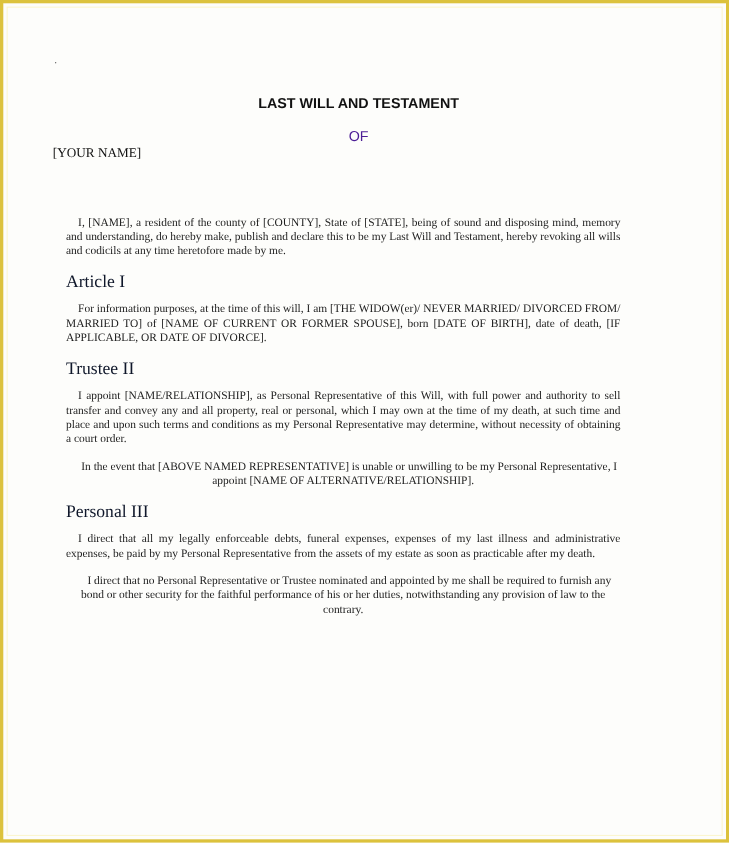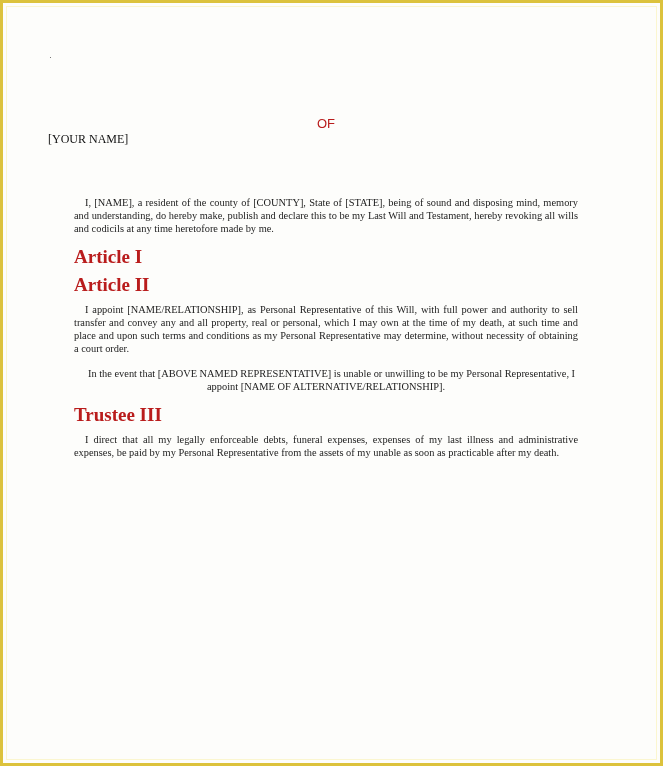--- a/index.html
+++ b/index.html
@@ -55,60 +55,60 @@
       letter-spacing: 0px;
       color: #111;
     }
     .of {
       position: absolute;
       left: 0; width: 652px;
       top: 116px;
       text-align: center;
       font-family: "Liberation Sans", "DejaVu Sans", sans-serif;
       font-size: 13px;
-      color: #b91c1c;
+      color: #4c1d95;
     }
     .name-block {
       position: absolute;
       left: 0; width: 652px;
       top: 132px;
       text-align: left;
       font-size: 12px;
       line-height: 14px;
       color: #111;
       padding-left: 48px;
     }
     .body {
       position: absolute;
-      left: 74px;
+      left: 60px;
       top: 196px;
       width: 504px;
       font-size: 10.4px;
       line-height: 13px;
       color: #1c1c1c;
     }
     .body p {
       margin: 0 0 12px 0;
       text-align: justify;
     }
     .body p.indent {
       text-indent: 11px;
     }
     .body p.noindent {
       text-indent: 0;
     }
     .body p.left {
       text-align: center;
     }
     .article-heading {
-      font-size: 19px;
+      font-size: 16px;
       line-height: 19px;
       margin: 4px 0 9px 0;
-      color: #b91c1c;
-      font-weight: bold;
+      color: #0f172a;
+      font-weight: normal;
     }
     .watermark {
       position: absolute;
       left: 40px;
       top: 714px;
       width: 160px;
       height: 9px;
       font-family: "Liberation Sans", "DejaVu Sans", sans-serif;
       font-size: 7px;
       color: #f1f1f1;
@@ -119,39 +119,42 @@
 </head>
 <body>
 
 <div class="frame">
   <div class="inner-edge"></div>
 </div>
 
 <div class="page">
   <div class="dot-mark">·</div>
 
+  <div class="title">LAST WILL AND TESTAMENT</div>
   <div class="of">OF</div>
 
   <div class="name-block">
     <div>[YOUR NAME]</div>
   </div>
 
   <div class="body">
     <p class="indent">I, [NAME], a resident of the county of  [COUNTY], State of [STATE], being of sound and disposing mind, memory and understanding, do hereby make, publish and declare this to be my Last Will and Testament, hereby revoking all wills and codicils at any time heretofore made by me.</p>
 
     <div>
       <div class="article-heading">Article I</div>
+      <p class="indent">For information purposes, at the time of this will, I am [THE WIDOW(er)/ NEVER MARRIED/ DIVORCED FROM/ MARRIED TO] of [NAME OF CURRENT OR FORMER SPOUSE], born [DATE OF BIRTH], date of death, [IF APPLICABLE, OR DATE OF DIVORCE].</p>
     </div>
 
     <div>
-      <div class="article-heading">Article II</div>
+      <div class="article-heading">Trustee II</div>
       <p class="indent">I appoint [NAME/RELATIONSHIP], as Personal Representative of this Will, with full power and authority to sell transfer and convey any and all property, real or personal, which I may own at the time of my death, at such time and place and upon such terms and conditions as my Personal Representative may determine, without necessity of obtaining a court order.</p>
       <p class="indent left">In the event that [ABOVE NAMED REPRESENTATIVE] is unable or unwilling to be my Personal Representative, I appoint [NAME OF ALTERNATIVE/RELATIONSHIP].</p>
     </div>
 
     <div>
-      <div class="article-heading">Trustee III</div>
-      <p class="indent">I direct that all my legally enforceable debts, funeral expenses, expenses of my last illness and administrative expenses, be paid by my Personal Representative from the assets of my unable as soon as practicable after my death.</p>
+      <div class="article-heading">Personal III</div>
+      <p class="indent">I direct that all my legally enforceable debts, funeral expenses, expenses of my last illness and administrative expenses, be paid by my Personal Representative from the assets of my estate as soon as practicable after my death.</p>
+      <p class="indent left">I direct that no Personal Representative or Trustee nominated and appointed by me shall be required to furnish any bond or other security for the faithful performance of his or her duties, notwithstanding any provision of law to the contrary.</p>
     </div>
   </div>
 
   <div class="watermark"></div>
 </div>
 
 </body></html>

